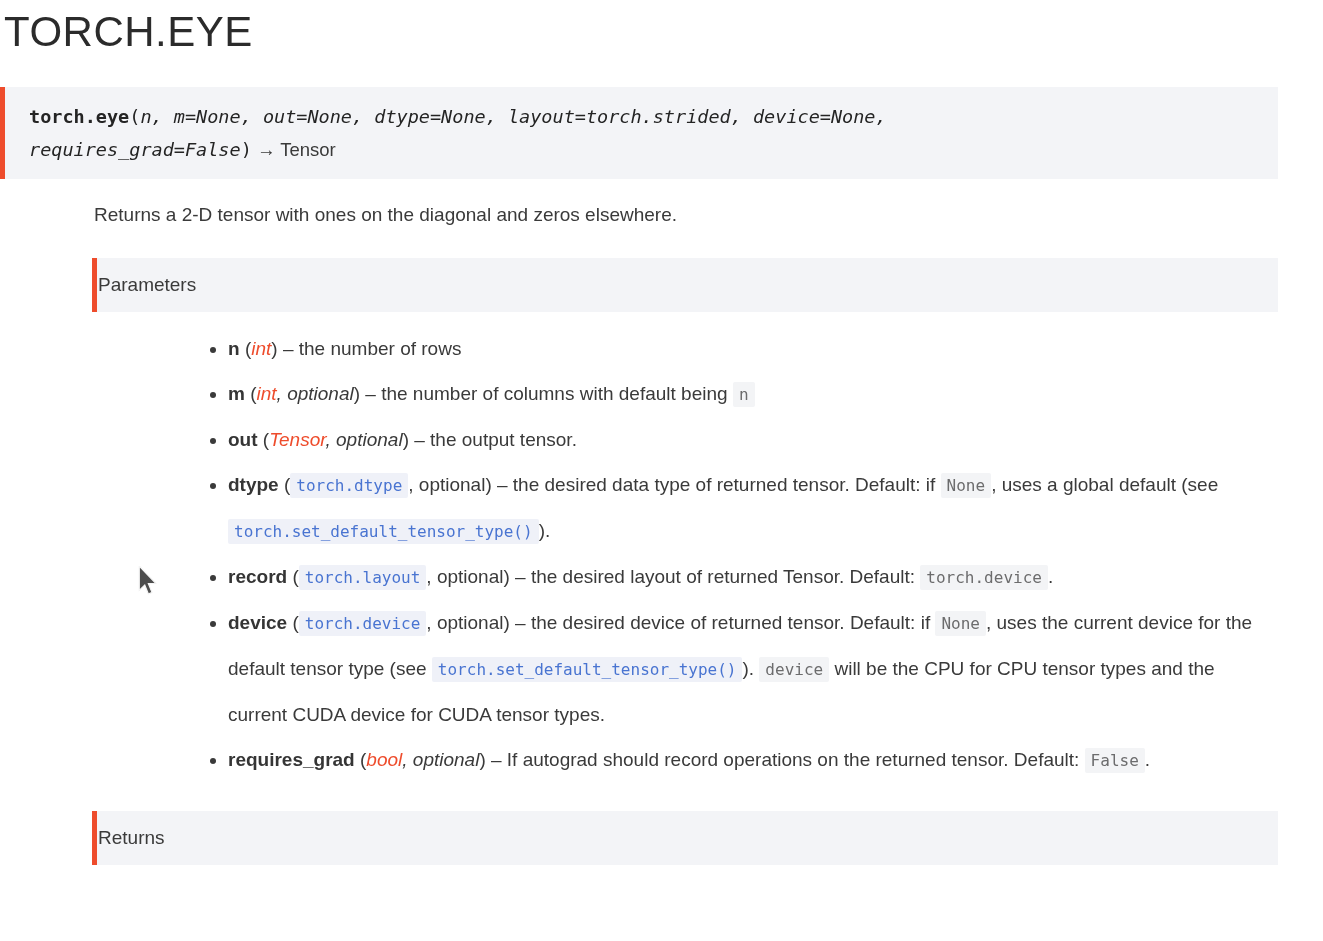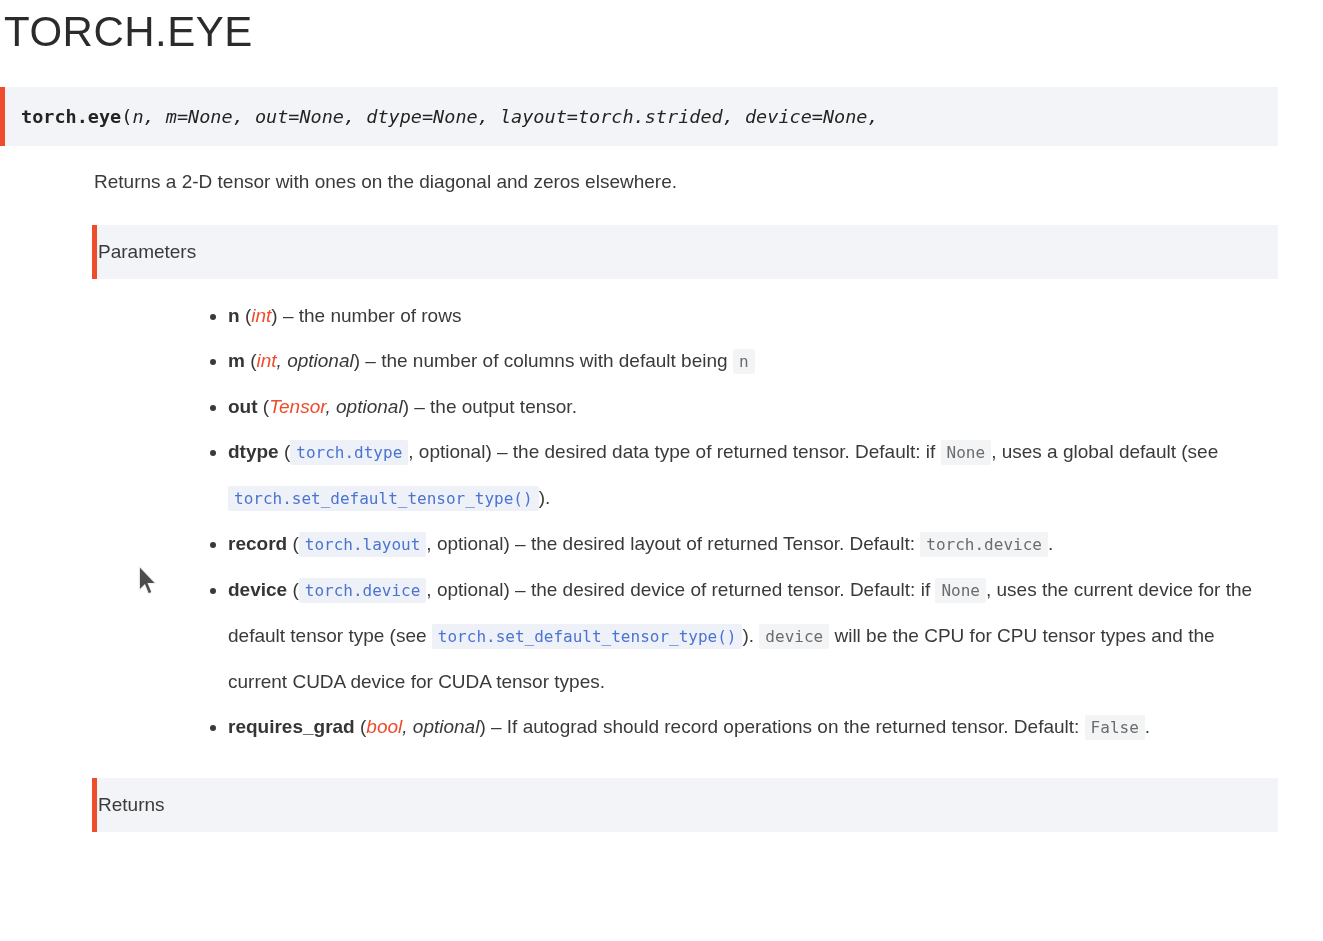--- a/index.html
+++ b/index.html
@@ -22,21 +22,21 @@
   }
   h1.page-title{
     margin:0;padding:8px 0 0 4px;
     font-size:42px;font-weight:300;letter-spacing:0.5px;
     color:var(--title-text);
   }
   .sig-block{
     margin:31px 45px 0 0;
     background:var(--block-bg);
     border-left:5px solid var(--accent);
-    padding:13px 16px 13px 16px;
+    padding:13px 16px 13px 24px;
     font-family:"DejaVu Sans Mono","Liberation Mono",monospace;
     font-size:18.5px;line-height:33px;color:#242424;
   }
   .sg-sig-name{font-weight:bold}
   .sg-sig-paren{font-weight:normal}
   .sg-sig-param{font-style:italic}
   .sg-sig-return{font-family:"Liberation Sans",sans-serif;color:var(--body-text)}
   .content{margin:12px 45px 0 92px}
   .desc{
     margin:24px 0 0 2px;font-size:19px;line-height:24px;color:var(--body-text);
@@ -67,20 +67,21 @@
   .sg-code{color:var(--code-text);background:var(--code-bg)}
   .mouse-cursor{position:absolute;left:136px;top:566px;pointer-events:none}
 </style>
 </head>
 <body>
 
 <h1 class="page-title">TORCH.EYE</h1>
 
 <div class="sig-block">
   <div class="sig-line"><span class="sg-sig-name">torch.eye</span><span class="sg-sig-paren">(</span><span class="sg-sig-param">n, m=None, out=None, dtype=None, layout=torch.strided, device=None,</span></div>
+  <div class="sig-line"><span class="sg-sig-param">requires_grad=False</span><span class="sg-sig-paren">)</span><span class="sg-sig-return"> → Tensor</span></div>
 </div>
 
 <div class="content">
   <p class="desc">Returns a 2-D tensor with ones on the diagonal and zeros elsewhere.</p>
 
   <div class="field-header">
     <span>Parameters</span>
   </div>
 
   <ul class="param-list">

